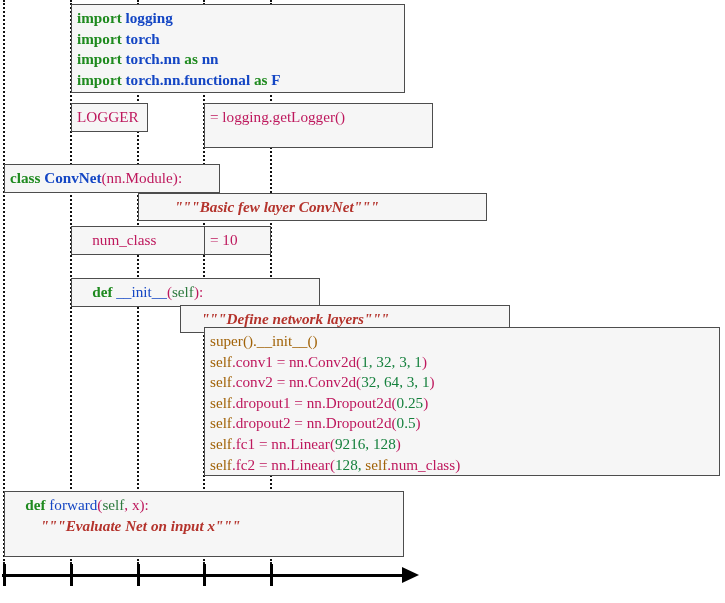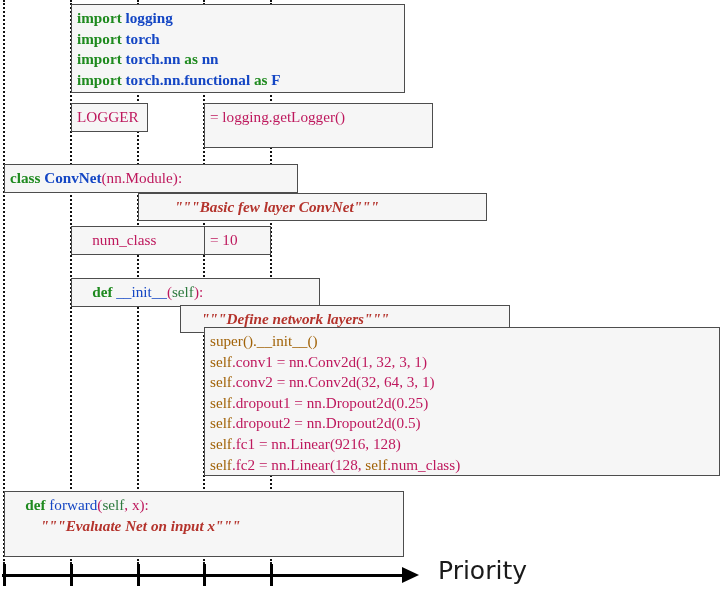--- a/index.html
+++ b/index.html
@@ -38,21 +38,21 @@
     white-space: pre;
     color: #3b3b3b;
     overflow: hidden;
     padding: 3px 4px 3px 5px;
   }
   
   .kw  { color: #1f8a1f; font-weight: bold; }
   .nm  { color: #1446c4; }
   .nm2 { color: #1446c4; font-weight: bold; }
   .bi  { color: #a16207; }
-  .num { color: #be185d; }
+  .num { color: #15803d; }
   .pn  { color: #be185d; }
   .str { color: #b4332c; font-style: italic; font-weight: bold; }
   .cmt { color: #5f9a97; font-style: italic; }
   .self{ color: #2d7a3e; }
 
   
   #axis-line {
     position: absolute;
     height: 0;
     border-top: 3.2px solid #000000;
@@ -86,33 +86,32 @@
       <div class="gridline" style="left: 3px; height: 564px;"></div>
       <div class="gridline" style="left: 70px; height: 564px;"></div>
       <div class="gridline" style="left: 137px; height: 564px;"></div>
       <div class="gridline" style="left: 203px; height: 564px;"></div>
       <div class="gridline" style="left: 270px; height: 564px;"></div>
     </div>
   <div id="boxes">
       <div class="codebox" style="left: 71px; top: 4px; width: 334px; height: 89px;"><div><span class="kw">import </span><span class="nm2">logging</span></div><div><span class="kw">import </span><span class="nm2">torch</span></div><div><span class="kw">import </span><span class="nm2">torch.nn </span><span class="kw">as </span><span class="nm2">nn</span></div><div><span class="kw">import </span><span class="nm2">torch.nn.functional </span><span class="kw">as </span><span class="nm2">F</span></div></div>
       <div class="codebox" style="left: 71px; top: 103px; width: 77px; height: 29px;"><div><span class="pn">LOGGER</span></div></div>
       <div class="codebox" style="left: 204px; top: 103px; width: 229px; height: 45px;"><div><span class="pn">= logging.getLogger()</span></div></div>
-      <div class="codebox" style="left: 4px; top: 164px; width: 294px; height: 29px;"><div><span class="kw">class </span><span class="nm2">ConvNet</span><span class="pn">(nn.Module):</span></div></div>
+      <div class="codebox" style="left: 4px; top: 164px; width: 216px; height: 29px;"><div><span class="kw">class </span><span class="nm2">ConvNet</span><span class="pn">(nn.Module):</span></div></div>
       <div class="codebox" style="left: 138px; top: 193px; width: 349px; height: 28px;"><div><span class="str">        """Basic few layer ConvNet"""</span></div></div>
       <div class="codebox" style="left: 71px; top: 226px; width: 144px; height: 29px;"><div><span class="pn">    num_class</span></div></div>
       <div class="codebox" style="left: 204px; top: 226px; width: 67px; height: 29px;"><div><span class="pn">= 10</span></div></div>
       <div class="codebox" style="left: 71px; top: 278px; width: 249px; height: 29px;"><div><span class="kw">    def </span><span class="nm">__init__</span><span class="pn">(</span><span class="self">self</span><span class="pn">):</span></div></div>
       <div class="codebox" style="left: 180px; top: 305px; width: 330px; height: 28px;"><div><span class="str">    """Define network layers"""</span></div></div>
       <div class="codebox" style="left: 204px; top: 327px; width: 516px; height: 149px;"><div><span class="bi">super().__init__()</span></div><div><span class="bi">self</span><span class="pn">.conv1 = nn.Conv2d(</span><span class="num">1, 32, 3, 1</span><span class="pn">)</span></div><div><span class="bi">self</span><span class="pn">.conv2 = nn.Conv2d(</span><span class="num">32, 64, 3, 1</span><span class="pn">)</span></div><div><span class="bi">self</span><span class="pn">.dropout1 = nn.Dropout2d(</span><span class="num">0.25</span><span class="pn">)</span></div><div><span class="bi">self</span><span class="pn">.dropout2 = nn.Dropout2d(</span><span class="num">0.5</span><span class="pn">)</span></div><div><span class="bi">self</span><span class="pn">.fc1 = nn.Linear(</span><span class="num">9216, 128</span><span class="pn">)</span></div><div><span class="bi">self</span><span class="pn">.fc2 = nn.Linear(</span><span class="num">128, </span><span class="bi">self</span><span class="pn">.num_class)</span></div></div>
       <div class="codebox" style="left: 4px; top: 491px; width: 400px; height: 66px;"><div><span class="kw">    def </span><span class="nm">forward</span><span class="pn">(</span><span class="self">self</span><span class="pn">, x):</span></div><div><span class="str">        """Evaluate Net on input x"""</span></div></div>
     </div>
 
   <div id="axis-line" style="left: 2px; top: 574px; width: 402px;"></div>
   <div id="axis-ticks">
       <div class="axis-tick" style="left: 3px; top: 564px; height: 22px;"></div>
       <div class="axis-tick" style="left: 70px; top: 564px; height: 22px;"></div>
       <div class="axis-tick" style="left: 137px; top: 564px; height: 22px;"></div>
       <div class="axis-tick" style="left: 203px; top: 564px; height: 22px;"></div>
       <div class="axis-tick" style="left: 270px; top: 564px; height: 22px;"></div>
     </div>
   <div id="axis-arrow" style="left: 402px; top: 567px;"></div>
-  <div id="axis-label" style="left: 438px; top: 556px;">Priority</div>
 </div>
 
 </body></html>

